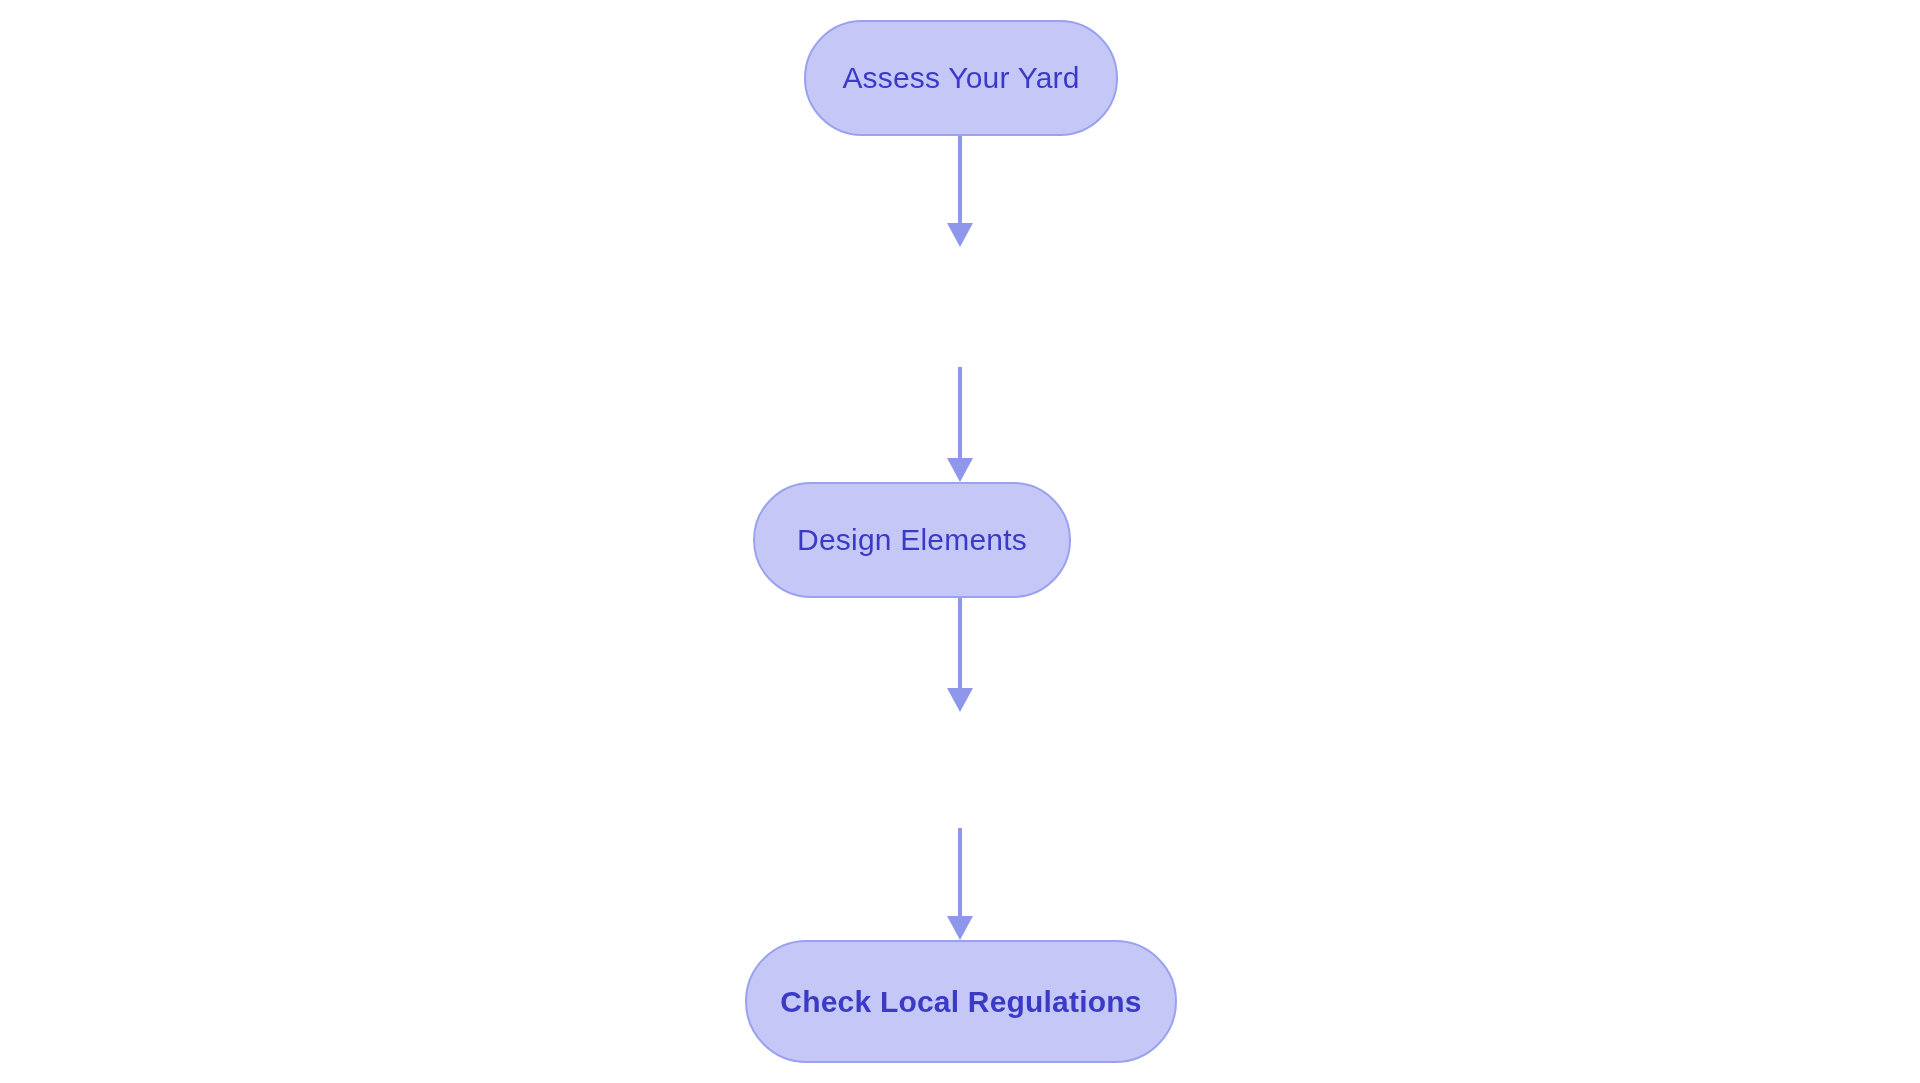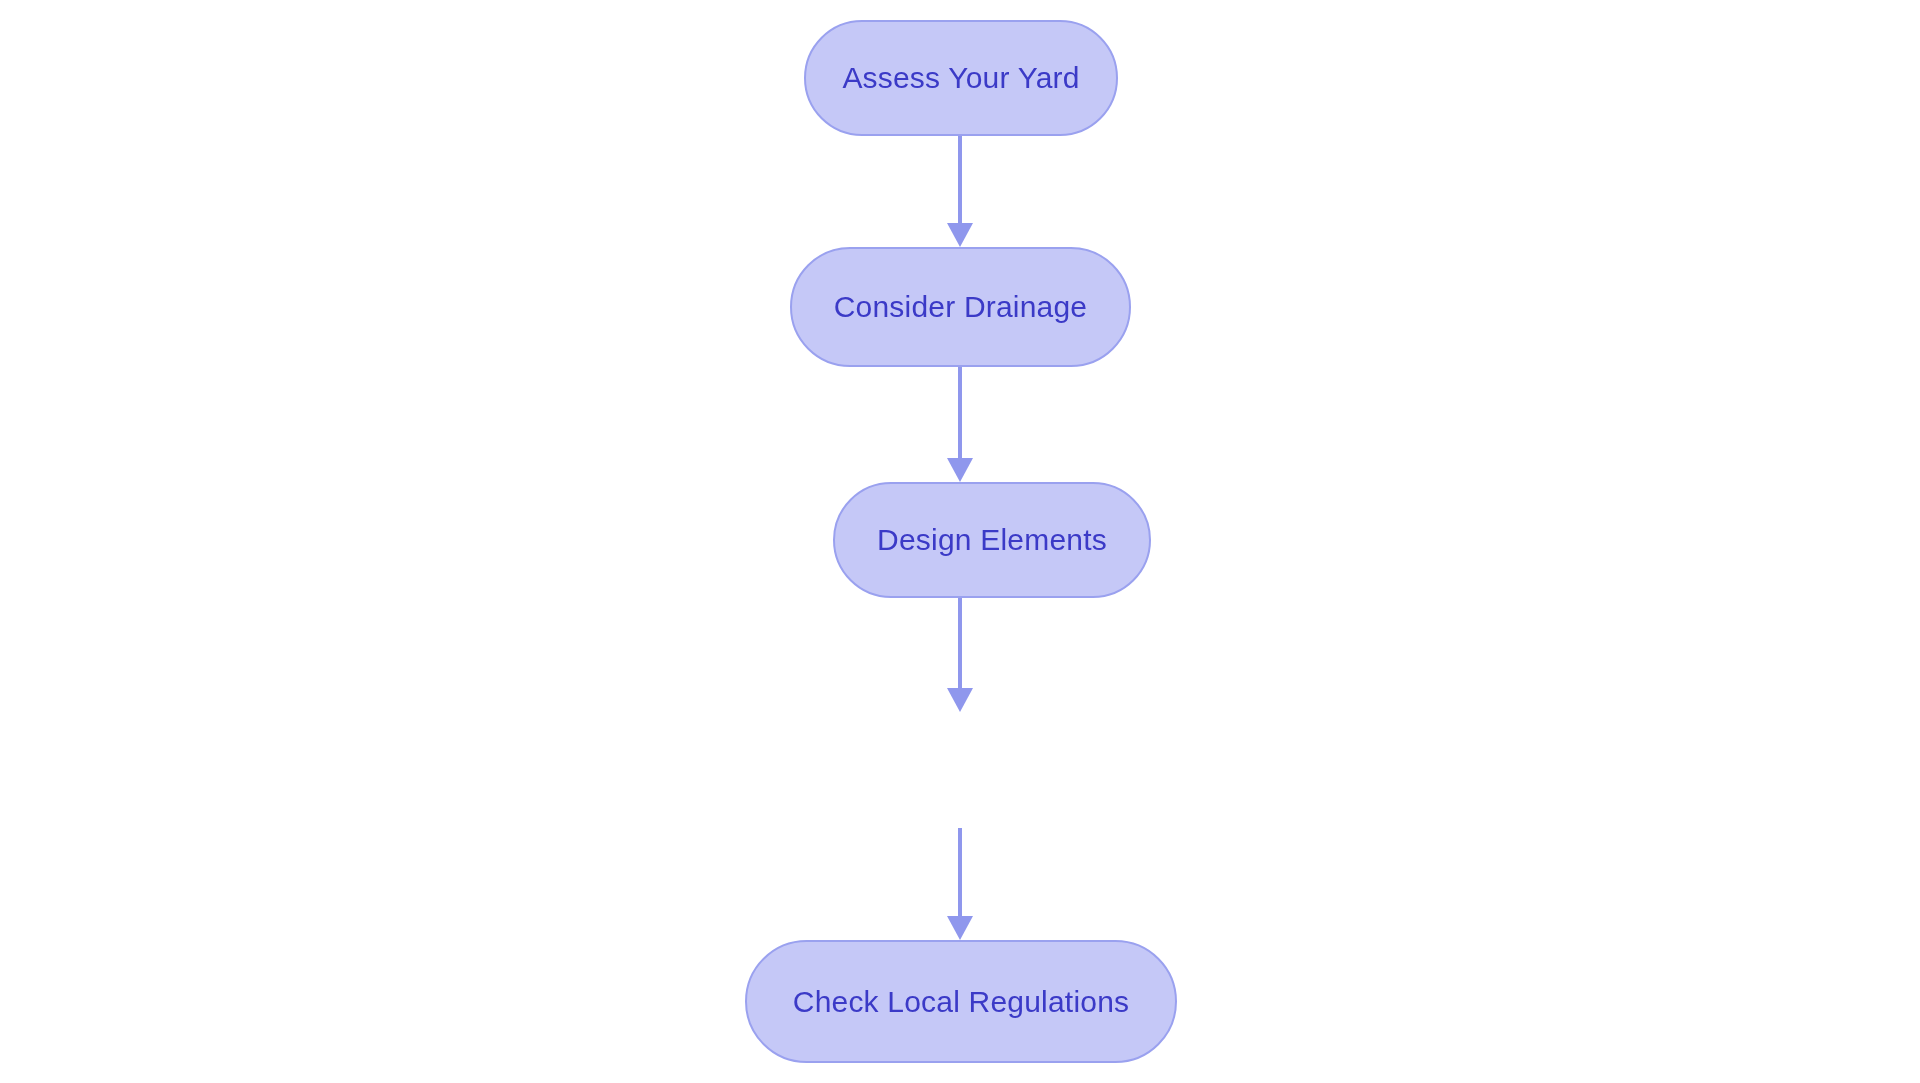--- a/index.html
+++ b/index.html
@@ -26,23 +26,23 @@
     border-radius: 999px;
     color: var(--node-text, #3b3ac7);
     font-size: 30px;
     letter-spacing: 0.2px;
     white-space: nowrap;
     text-align: left;
   }
   
   .n1 { left: 804px; top: 20px;  width: 314px; height: 116px; }
   .n2 { left: 790px; top: 247px; width: 341px; height: 120px; }
-  .n3 { left: 833px; top: 482px; width: 318px; height: 116px; }
+  .n3 { left: 753px; top: 482px; width: 318px; height: 116px; }
   .n4 { left: 830px; top: 712px; width: 260px; height: 116px; }
-  .n5 { left: 745px; top: 940px; width: 432px; height: 123px; }
+  .n5 { left: 745px; top: 940px; width: 432px; height: 123px; font-weight: bold; }
 
   .connector {
     position: absolute;
     left: 947px;            
     width: 26px;
     display: flex;
     flex-direction: column;
     align-items: center;
   }
   .a1 { top: 136px; height: 111px; }
@@ -71,23 +71,20 @@
 
   <div class="flow-node n1">
     <span>Assess Your Yard</span>
   </div>
 
   <div class="connector a1">
     <div class="line"></div>
     <div class="head"></div>
   </div>
 
-  <div class="flow-node n2">
-    <span>Consider Drainage</span>
-  </div>
 
   <div class="connector a2">
     <div class="line"></div>
     <div class="head"></div>
   </div>
 
   <div class="flow-node n3">
     <span>Design Elements</span>
   </div>
 

